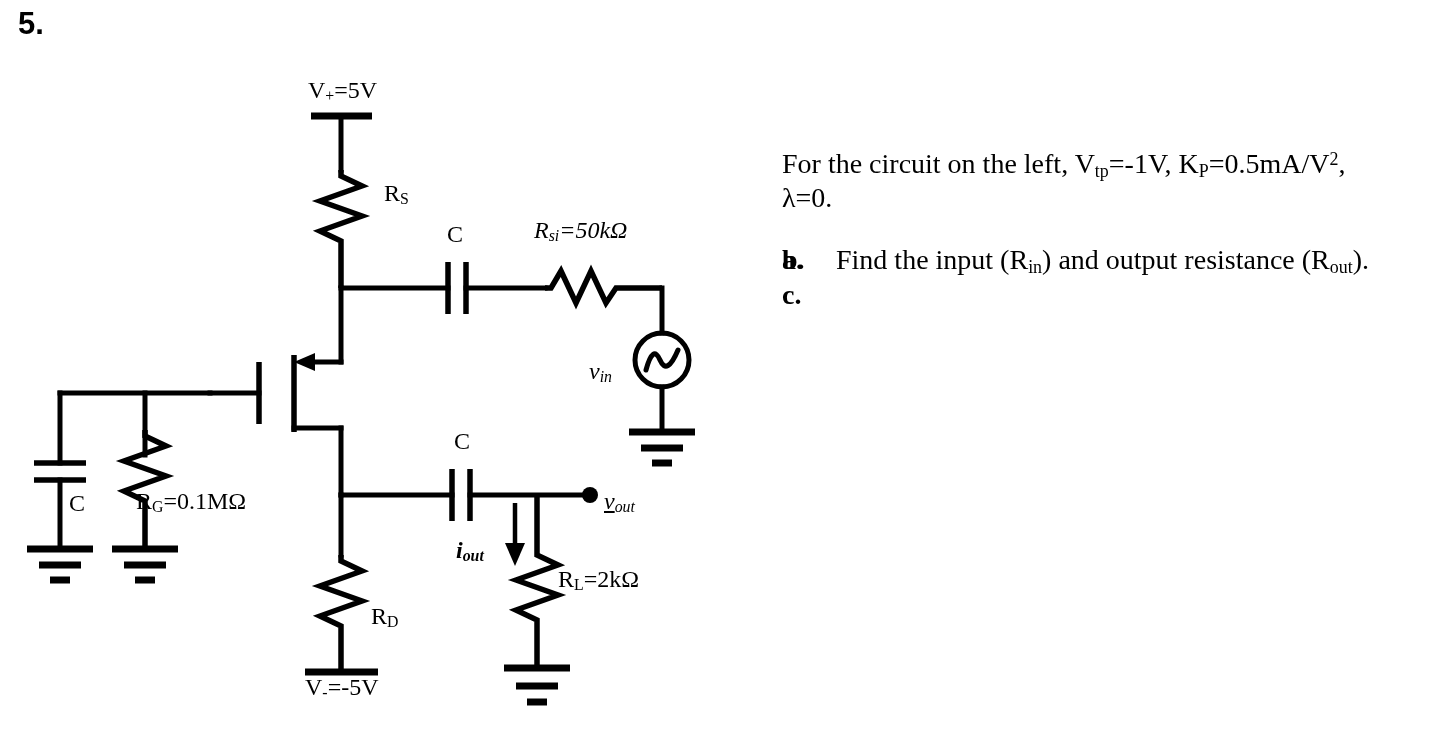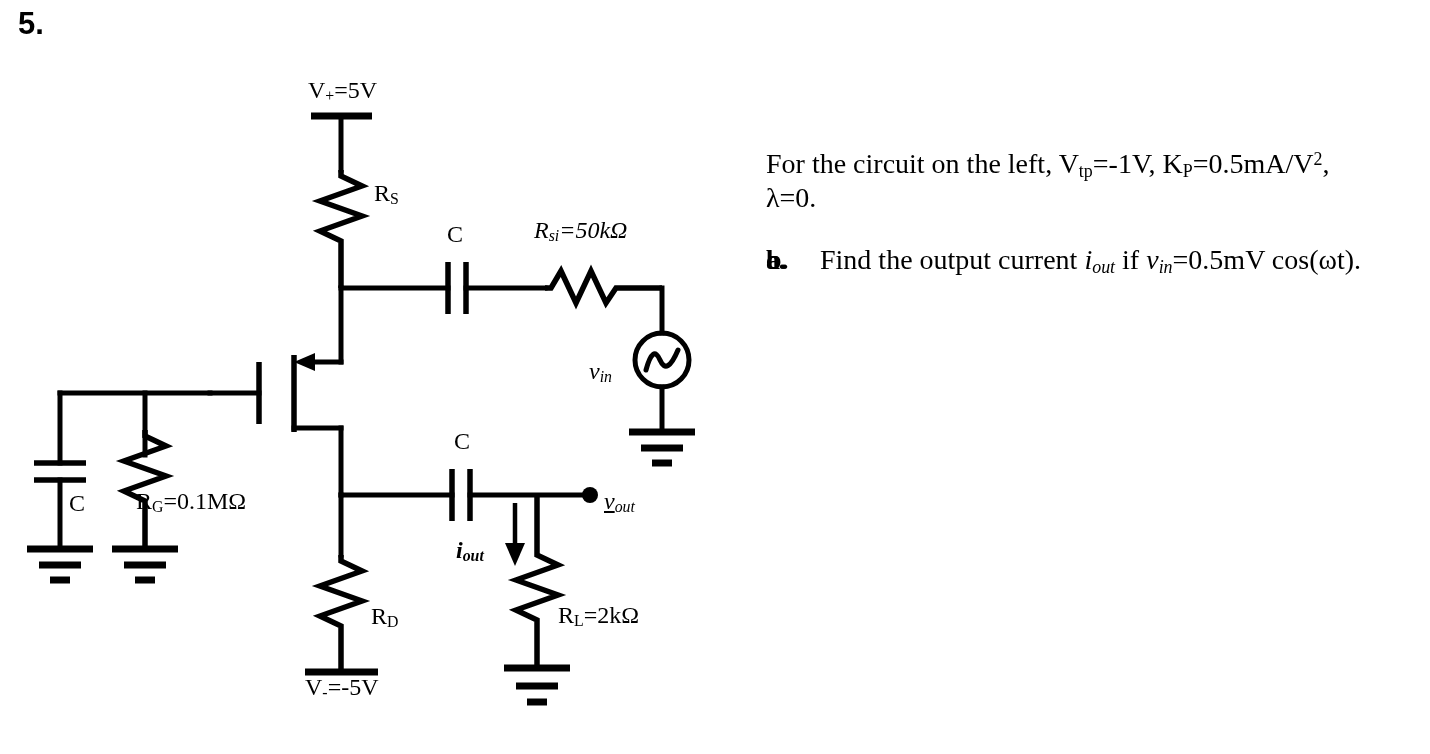--- a/index.html
+++ b/index.html
@@ -92,21 +92,21 @@
     font-size: 0.66em;
     vertical-align: -0.22em;
   }
   .lbl.ital {
     font-style: italic;
   }
 
   
   #text-panel {
     position: absolute;
-    left: 766px;
+    left: 782px;
     top: 148px;
     width: 620px;
     font-size: 28px;
     line-height: 1.16;
   }
   #intro {
     margin: 0 0 0 0;
     text-indent: 0;
   }
   #intro sub { font-size: 0.64em; vertical-align: -0.22em; }
@@ -252,52 +252,52 @@
 
     <g>
       <line class="rail" x1="504" y1="668" x2="570" y2="668"></line>
       <line class="rail" x1="516" y1="686" x2="558" y2="686"></line>
       <line class="rail" x1="527" y1="702" x2="547" y2="702"></line>
     </g>
   </svg>
 
   <div class="lbl" style="left:308px; top:78px;">V<sub>+</sub>=5V</div>
 
-  <div class="lbl" style="left:374px; top:181px;">R<sub>S</sub></div>
+  <div class="lbl" style="left:384px; top:181px;">R<sub>S</sub></div>
 
   <div class="lbl" style="left:447px; top:222px;">C</div>
 
   <div class="lbl" style="left:534px; top:218px;font-style:italic;">R<sub>si</sub>=50kΩ</div>
 
   <div class="lbl ital" style="left:589px; top:359px;">v<sub>in</sub></div>
 
   <div class="lbl" style="left:69px; top:491px;">C</div>
 
   <div class="lbl" style="left:136px; top:489px;">R<sub>G</sub>=0.1MΩ</div>
 
   <div class="lbl" style="left:454px; top:429px;">C</div>
 
   <div class="lbl ital" style="left:604px; top:489px;text-decoration:underline;">v<sub>out</sub></div>
 
   <div class="lbl ital" style="left:456px; top:538px;font-weight:bold;">i<sub>out</sub></div>
 
-  <div class="lbl" style="left:558px; top:567px;margin-top:36px;">R<sub>L</sub>=2kΩ</div>
+  <div class="lbl" style="left:558px; top:567px;">R<sub>L</sub>=2kΩ</div>
 
   <div class="lbl" style="left:371px; top:604px;">R<sub>D</sub></div>
 
   <div class="lbl" style="left:305px; top:675px;">V<sub>-</sub>=-5V</div>
 
   <div id="text-panel">
 
     <p id="intro">
       <span>For the circuit on the left, V</span><sub>tp</sub><span>=-1V,</span>
       <span>K</span><sub>P</sub><span>=0.5mA/V</span><sup>2</sup><span>, λ=0.</span>
     </p>
 
     <ol class="qlist" id="question-list">
         <li><span class="marker">a.</span></li>
-        <li><span class="marker">b.</span></li>
-        <li><span class="marker">c.</span><span><span>Find the output current </span><span style="font-style: italic;">i</span><sub style="font-style: italic;">out</sub><span> if </span><span style="font-style: italic;">v</span><sub style="font-style: italic;">in</sub><span>=0.5mV cos(ωt).</span></span></li>
+        <li><span class="marker">b.</span><span><span>Find the input (R</span><sub>in</sub><span>) and output resistance (R</span><sub>out</sub><span>).</span></span></li>
+        <li><span class="marker">c.</span></li>
       </ol>
 
   </div>
 
 </div>
 
 </body></html>

